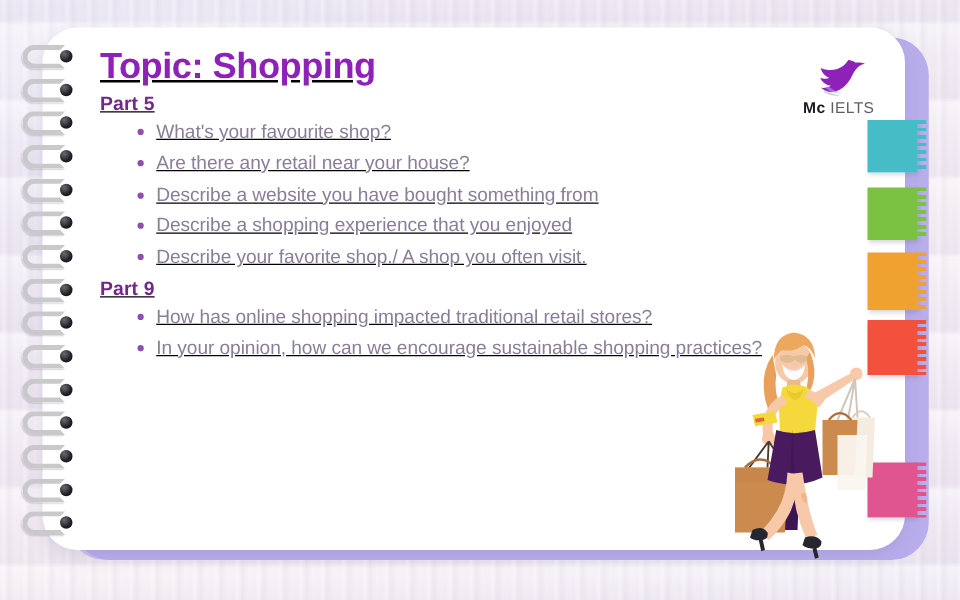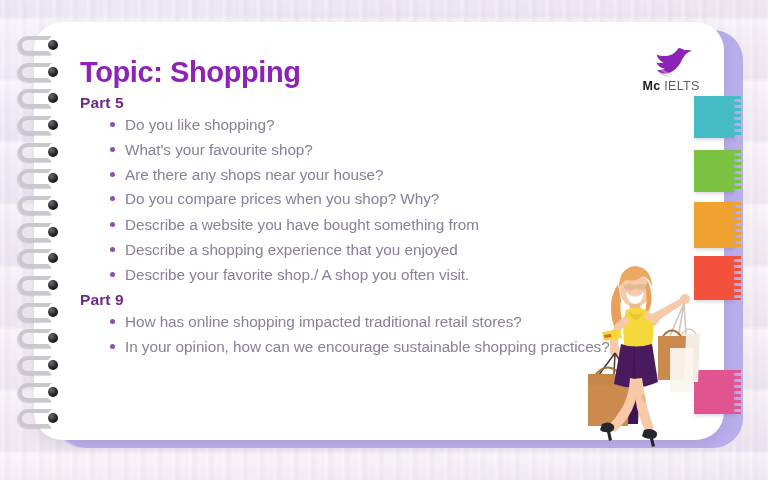--- a/index.html
+++ b/index.html
@@ -134,24 +134,25 @@
   .tab .tab-edge {
     position: absolute;
     right: -7px; top: 0;
     width: 8px; height: 100%;
   }
 
   
   #content {
     position: absolute;
     left: 62px;
-    top: 36px;
+    top: 17px;
     width: 590px;
     height: 400px;
     z-index: 5;
+    text-decoration: underline;
   }
 
   #page-title {
     font-size: 29px;
     font-weight: bold;
     color: #8e22b8;
     letter-spacing: -0.4px;
     line-height: 1.0;
     margin: 0 0 7px 0;
   }
@@ -387,24 +388,22 @@
       <path d="M70 172 q9 -3 13 3 q1 5 -5 6 q-7 0 -10 -3 z" fill="#26262e"></path>
       <path d="M76 181 l2 8 l3 -1 l-2 -8 z" fill="#26262e"></path>
     </svg>
   </div>
 
   <div id="content">
     <h1 id="page-title">Topic: Shopping</h1>
     <div id="sections-root">
         <div class="part-heading">Part 5</div>
         <ul class="q-list">
-          <li><span class="bullet"></span><span>Do you like shopping?</span></li>
           <li><span class="bullet"></span><span>What's your favourite shop?</span></li>
-          <li><span class="bullet"></span><span>Are there any shops near your house?</span></li>
-          <li><span class="bullet"></span><span>Do you compare prices when you shop? Why?</span></li>
+          <li><span class="bullet"></span><span>Are there any retail near your house?</span></li>
         </ul>
         <ul class="q-list">
           <li><span class="bullet"></span><span>Describe a website you have bought something from</span></li>
           <li><span class="bullet"></span><span>Describe a shopping experience that you enjoyed</span></li>
           <li><span class="bullet"></span><span>Describe your favorite shop./ A shop you often visit.</span></li>
         </ul>
         <div class="part-heading">Part 9</div>
         <ul class="q-list">
           <li><span class="bullet"></span><span>How has online shopping impacted traditional retail stores?</span></li>
           <li><span class="bullet"></span><span>In your opinion, how can we encourage sustainable shopping practices?</span></li>

